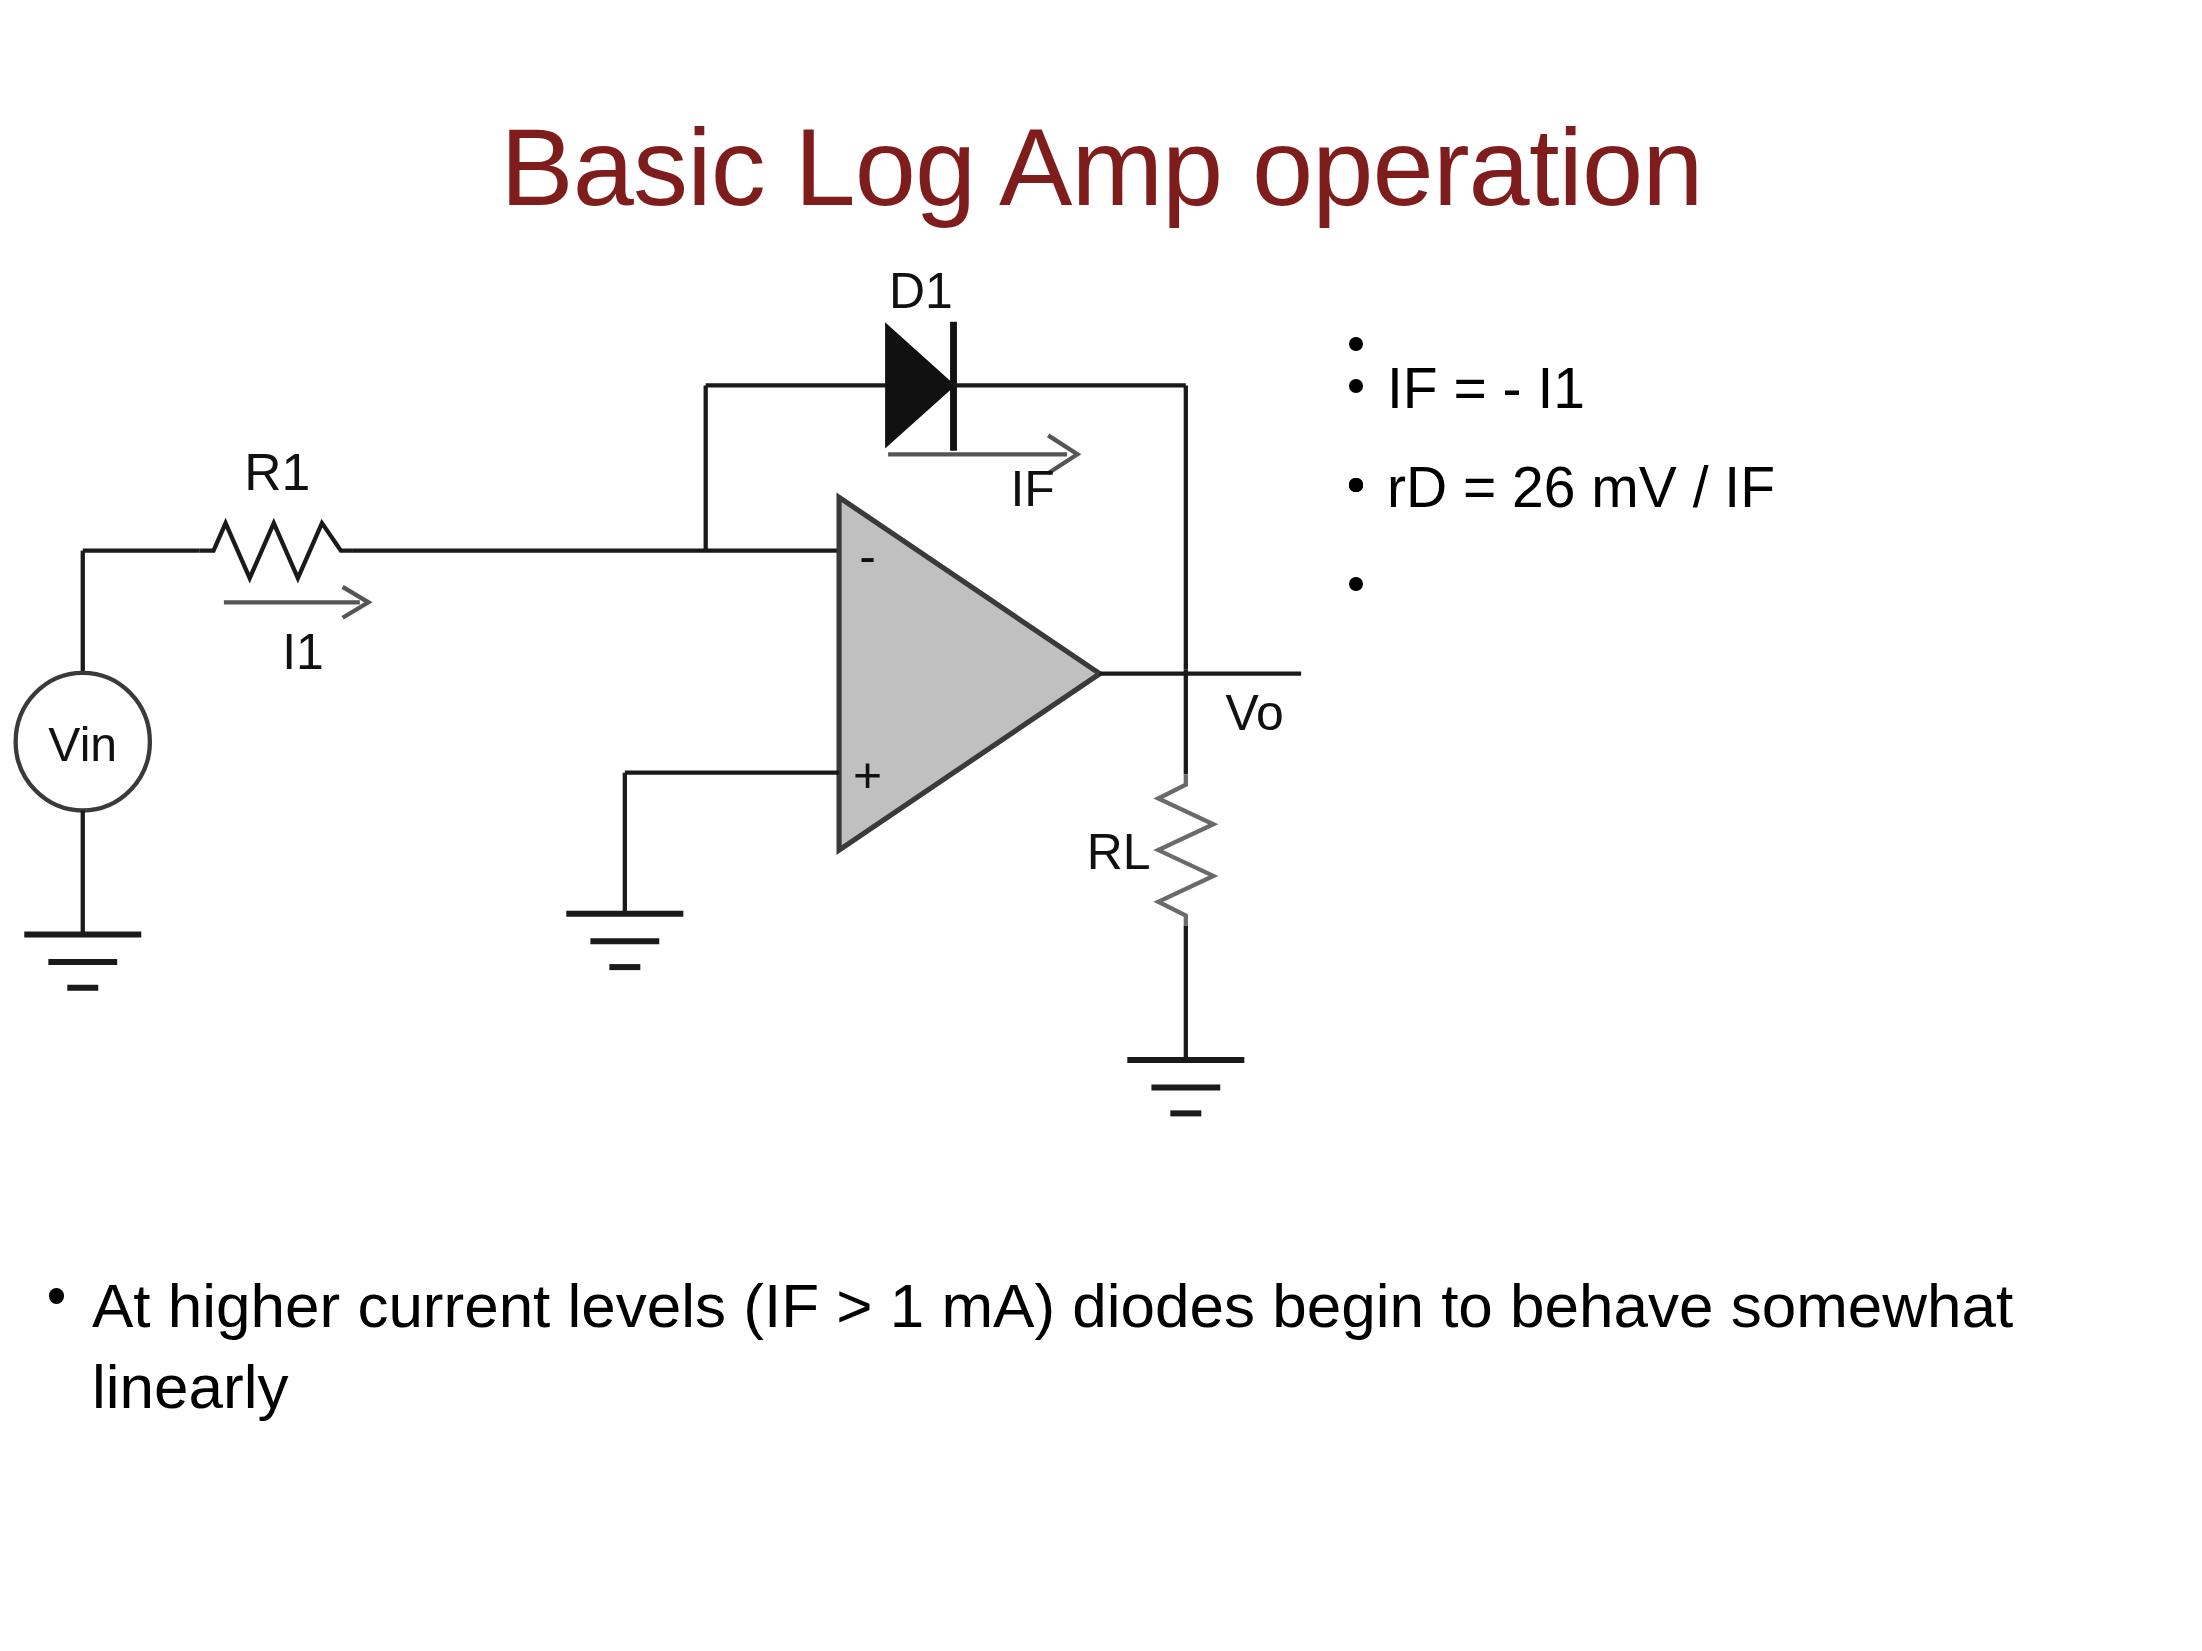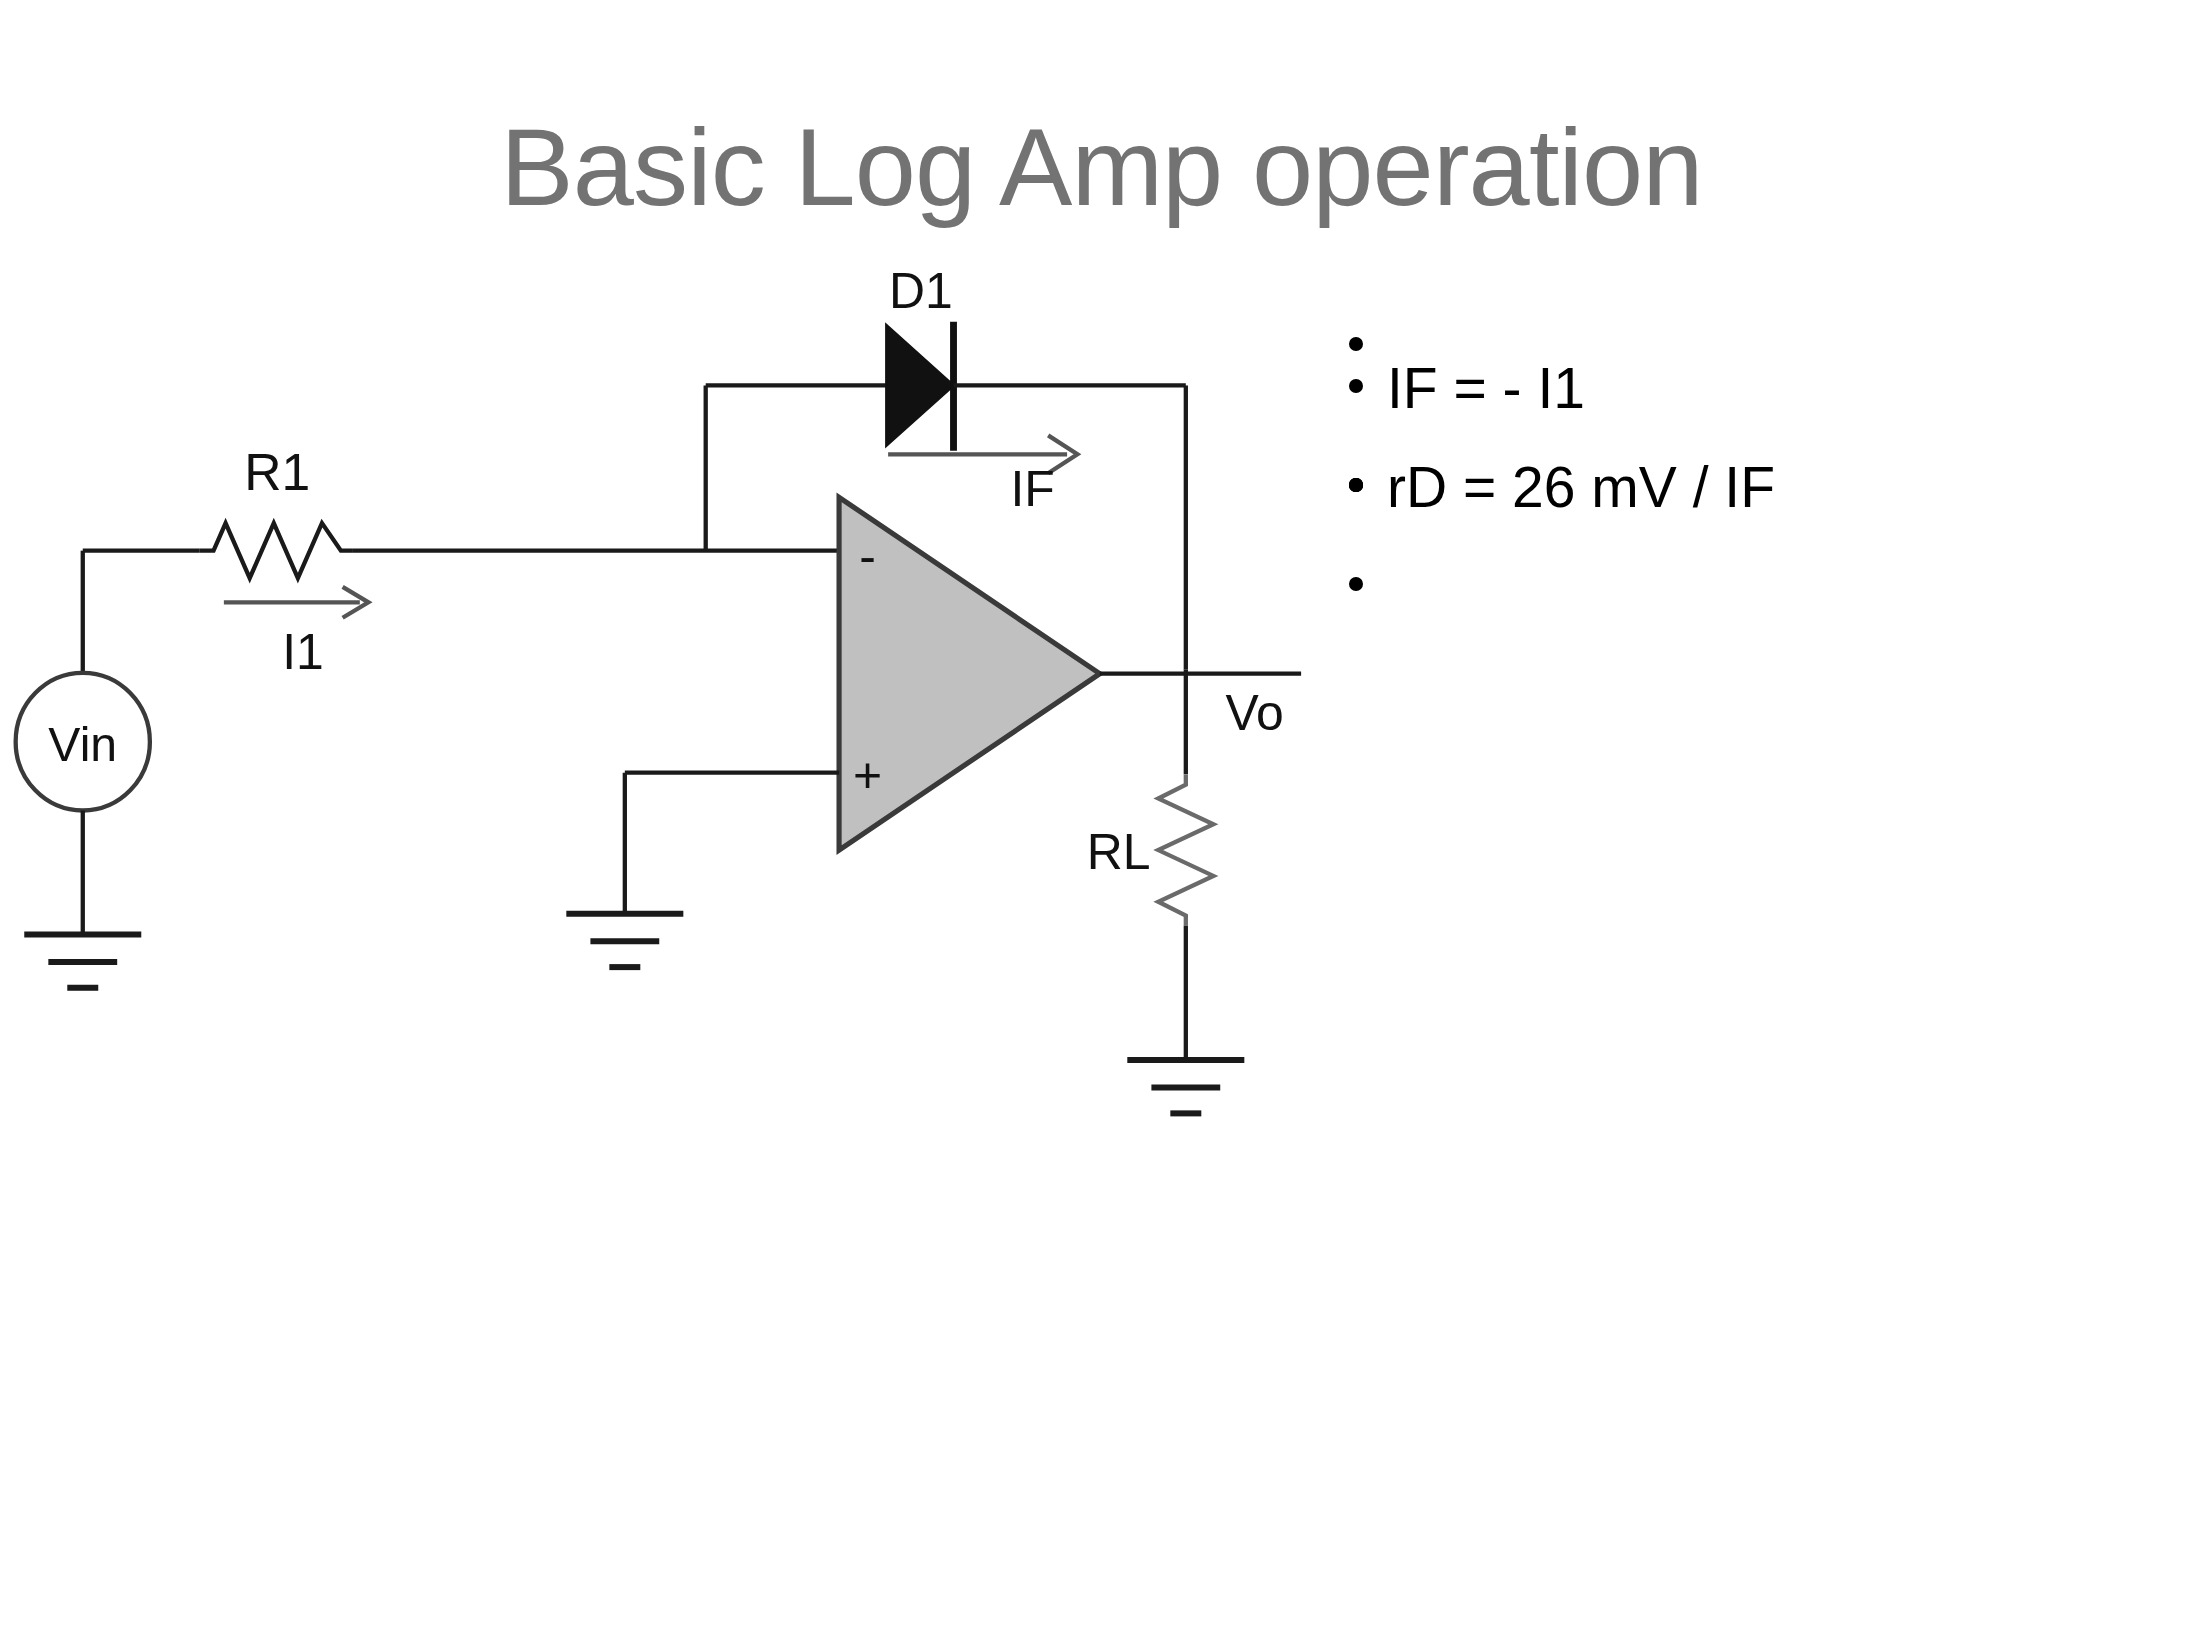--- a/index.html
+++ b/index.html
@@ -19,21 +19,21 @@
   #title {
     position: absolute;
     left: 0;
     top: 112px;
     width: 2203px;
     text-align: center;
     font-size: 110px;
     line-height: 1.0;
     font-weight: 400;
     letter-spacing: -0.9px;
-    color: #737373;
+    color: #7f1d1d;
     white-space: nowrap;
   }
   #circuit-svg {
     position: absolute;
     left: 0;
     top: 0;
   }
   .bullet-list {
     position: absolute;
     list-style: none;
@@ -186,15 +186,21 @@
     </li>
     <li>
       <span class="dot"></span>
       <span>rD = 26 mV / IF</span>
     </li>
     <li>
       <span class="dot"></span>
     </li>
   </ul>
 
+  <ul id="bottom-note" class="bullet-list">
+    <li>
+      <span class="dot"></span>
+      <span>At higher current levels (IF &gt; 1 mA) diodes begin to behave somewhat linearly</span>
+    </li>
+  </ul>
 
 </div>
 
 
 </body></html>

